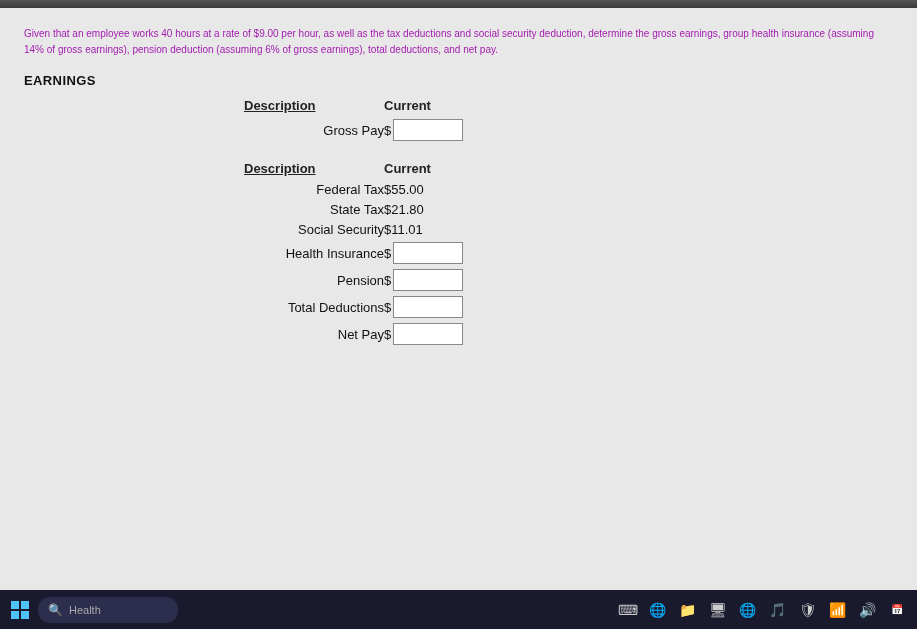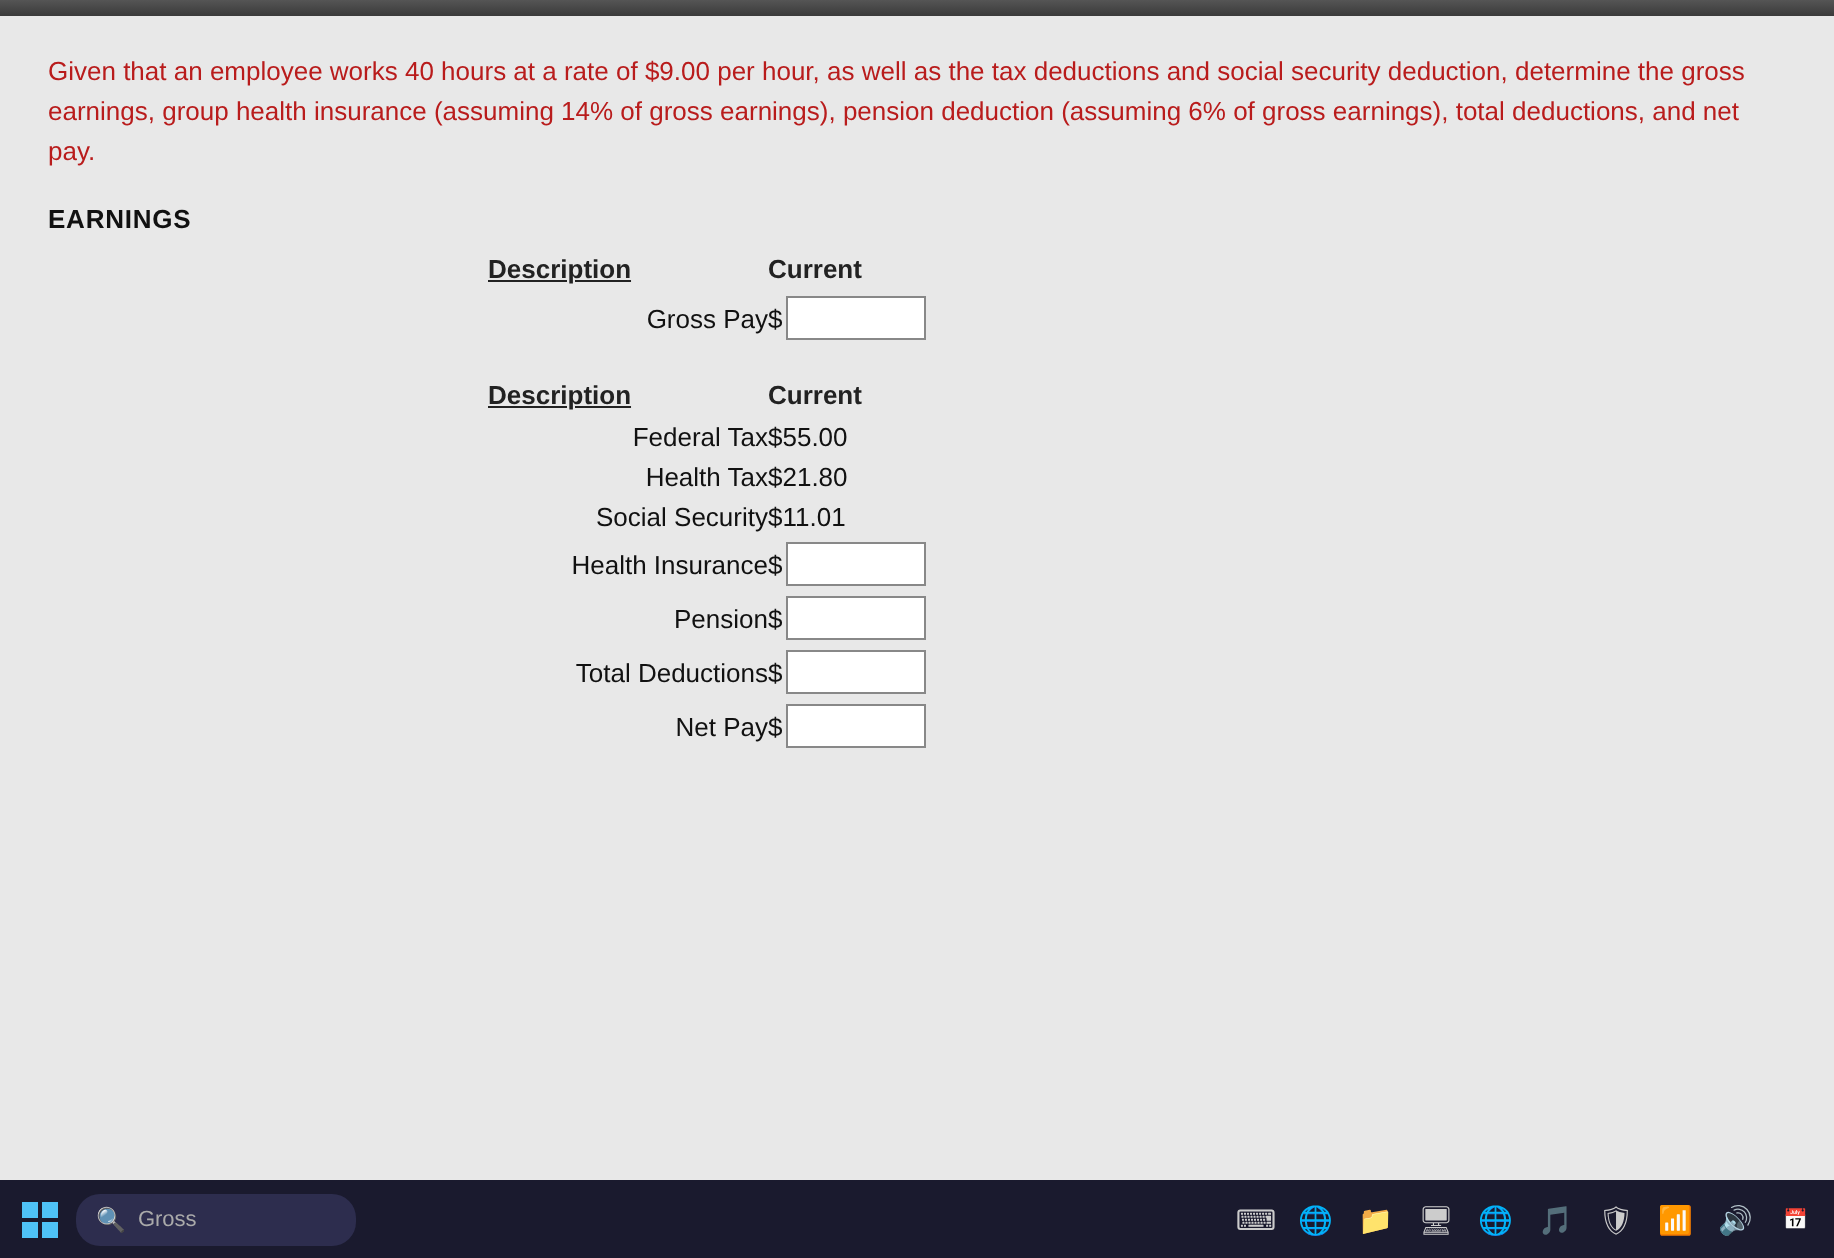--- a/index.html
+++ b/index.html
@@ -21,22 +21,22 @@
 
     .main-content {
       background-color: #e8e8e8;
       width: 917px;
       height: 590px;
       padding: 18px 24px 18px 24px;
       position: relative;
     }
 
     .problem-text {
-      font-size: 13px;
-      color: #b91c1c;
+      font-size: 10px;
+      color: #a21caf;
       line-height: 1.55;
       margin-bottom: 16px;
     }
 
     .section-title {
       font-size: 13px;
       font-weight: bold;
       color: #111;
       margin-bottom: 10px;
       letter-spacing: 0.03em;
@@ -218,21 +218,21 @@
       </div>
 
       <div class="table-data-row">
         <div class="cell-description">Federal Tax</div>
         <div class="cell-current">
           <span class="static-value">$55.00</span>
         </div>
       </div>
 
       <div class="table-data-row">
-        <div class="cell-description">Health Tax</div>
+        <div class="cell-description">State Tax</div>
         <div class="cell-current">
           <span class="static-value">$21.80</span>
         </div>
       </div>
 
       <div class="table-data-row">
         <div class="cell-description">Social Security</div>
         <div class="cell-current">
           <span class="static-value">$11.01</span>
         </div>
@@ -280,21 +280,21 @@
     <div class="win-icon">
       <svg width="18" height="18" viewBox="0 0 18 18">
         <rect x="0" y="0" width="8" height="8" fill="#4fc3f7"></rect>
         <rect x="10" y="0" width="8" height="8" fill="#4fc3f7"></rect>
         <rect x="0" y="10" width="8" height="8" fill="#4fc3f7"></rect>
         <rect x="10" y="10" width="8" height="8" fill="#4fc3f7"></rect>
       </svg>
     </div>
     <div class="search-bar">
       <span style="color:#aaa;font-size:12px;">🔍</span>
-      <span class="search-text">Gross</span>
+      <span class="search-text">Health</span>
     </div>
   </div>
 
   <div class="taskbar-icons">
     <div class="taskbar-icon-item">⌨</div>
     <div class="taskbar-icon-item">🌐</div>
     <div class="taskbar-icon-item">📁</div>
     <div class="taskbar-icon-item">🖥</div>
     <div class="taskbar-icon-item">🌐</div>
     <div class="taskbar-icon-item">🎵</div>

